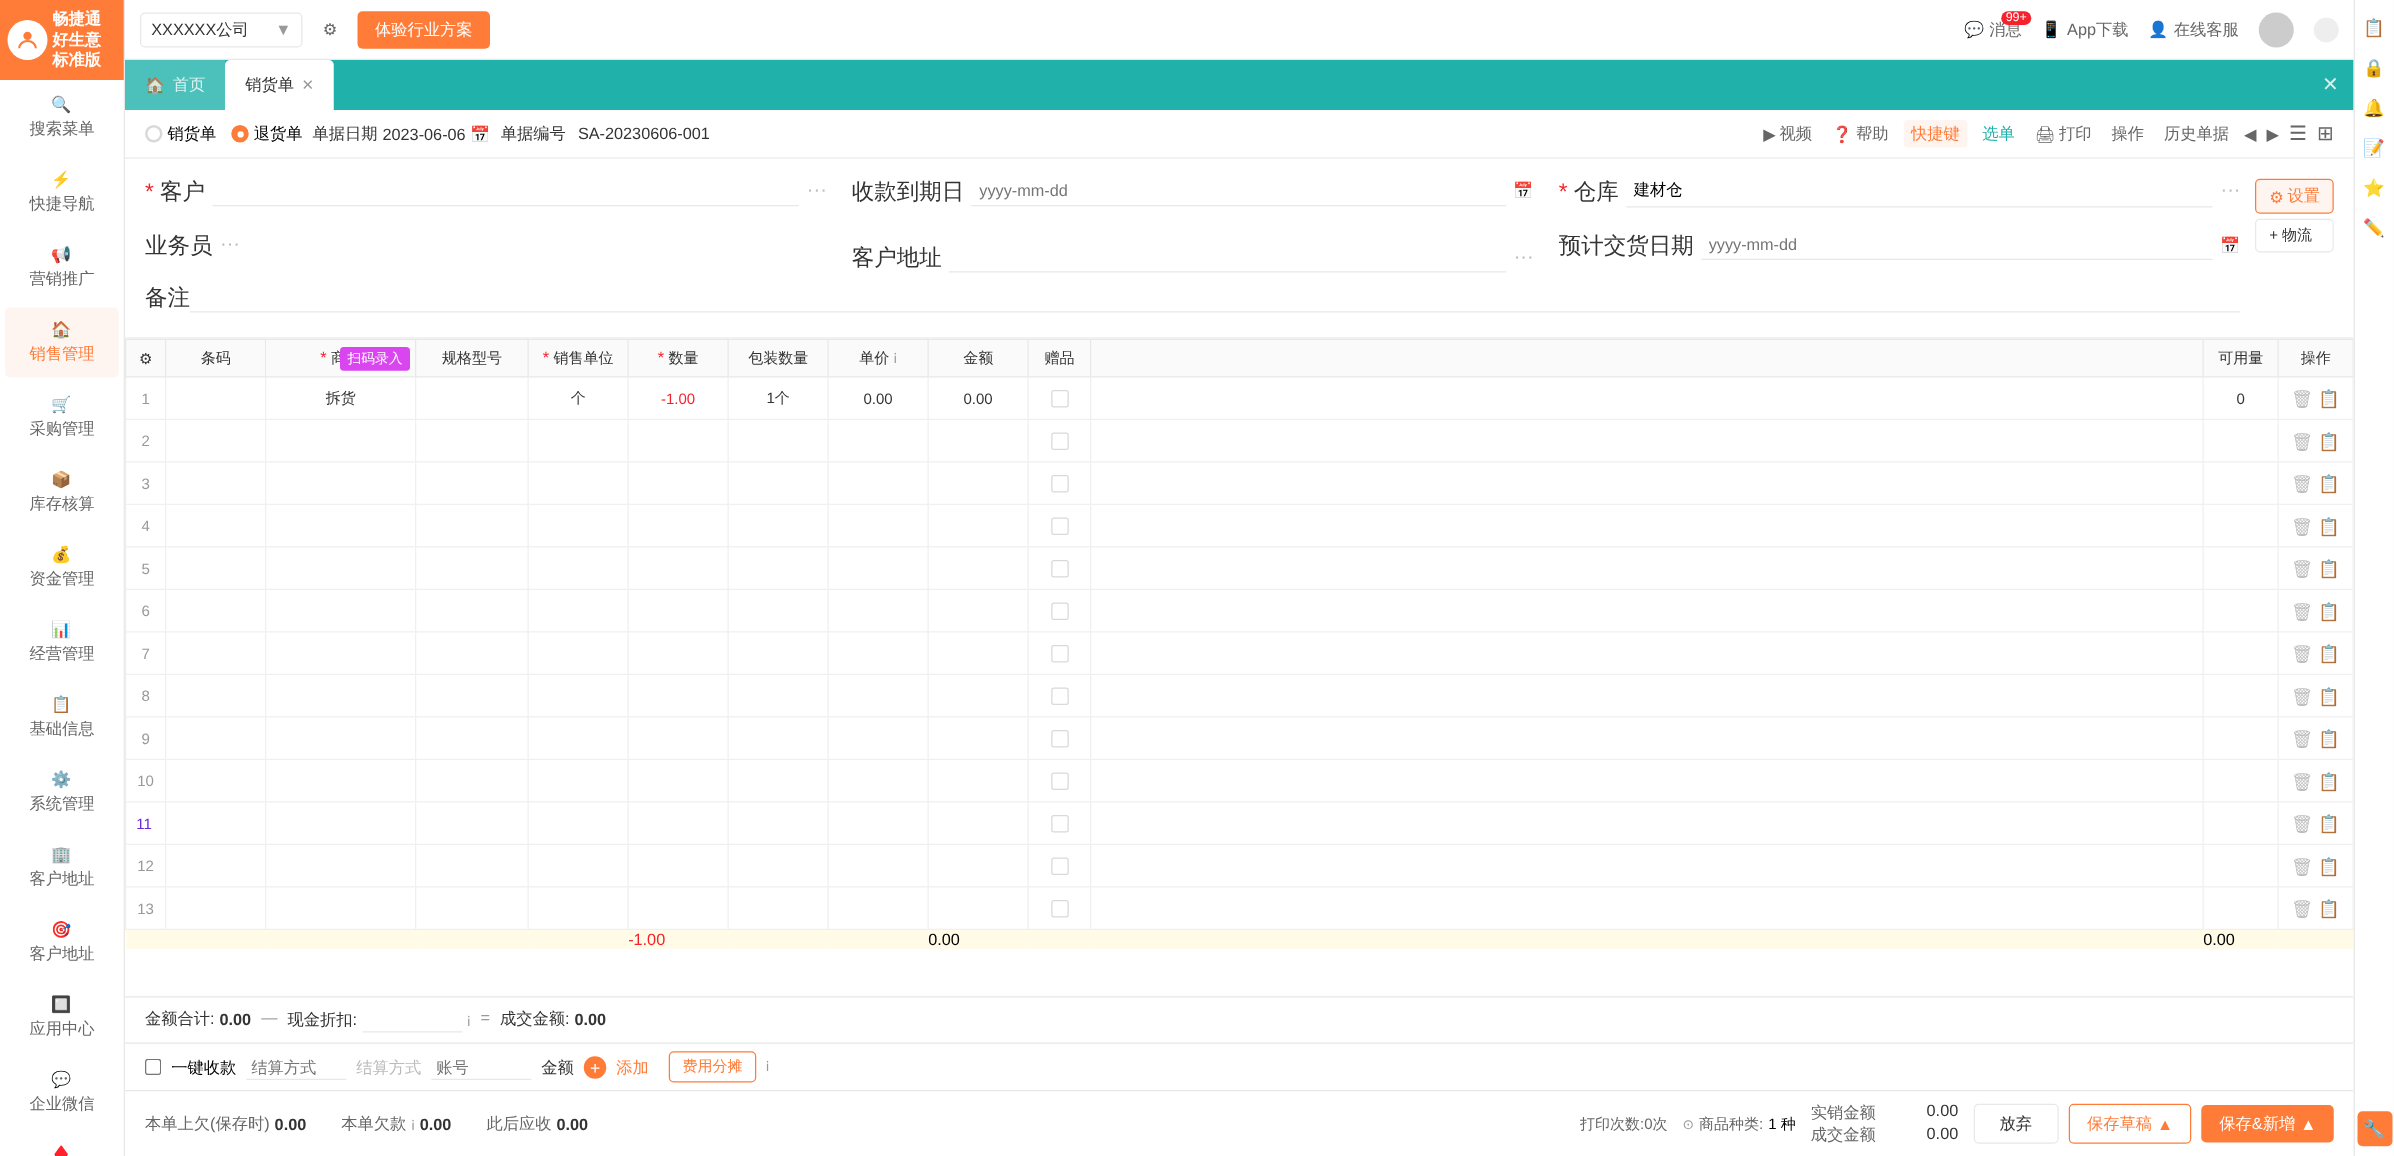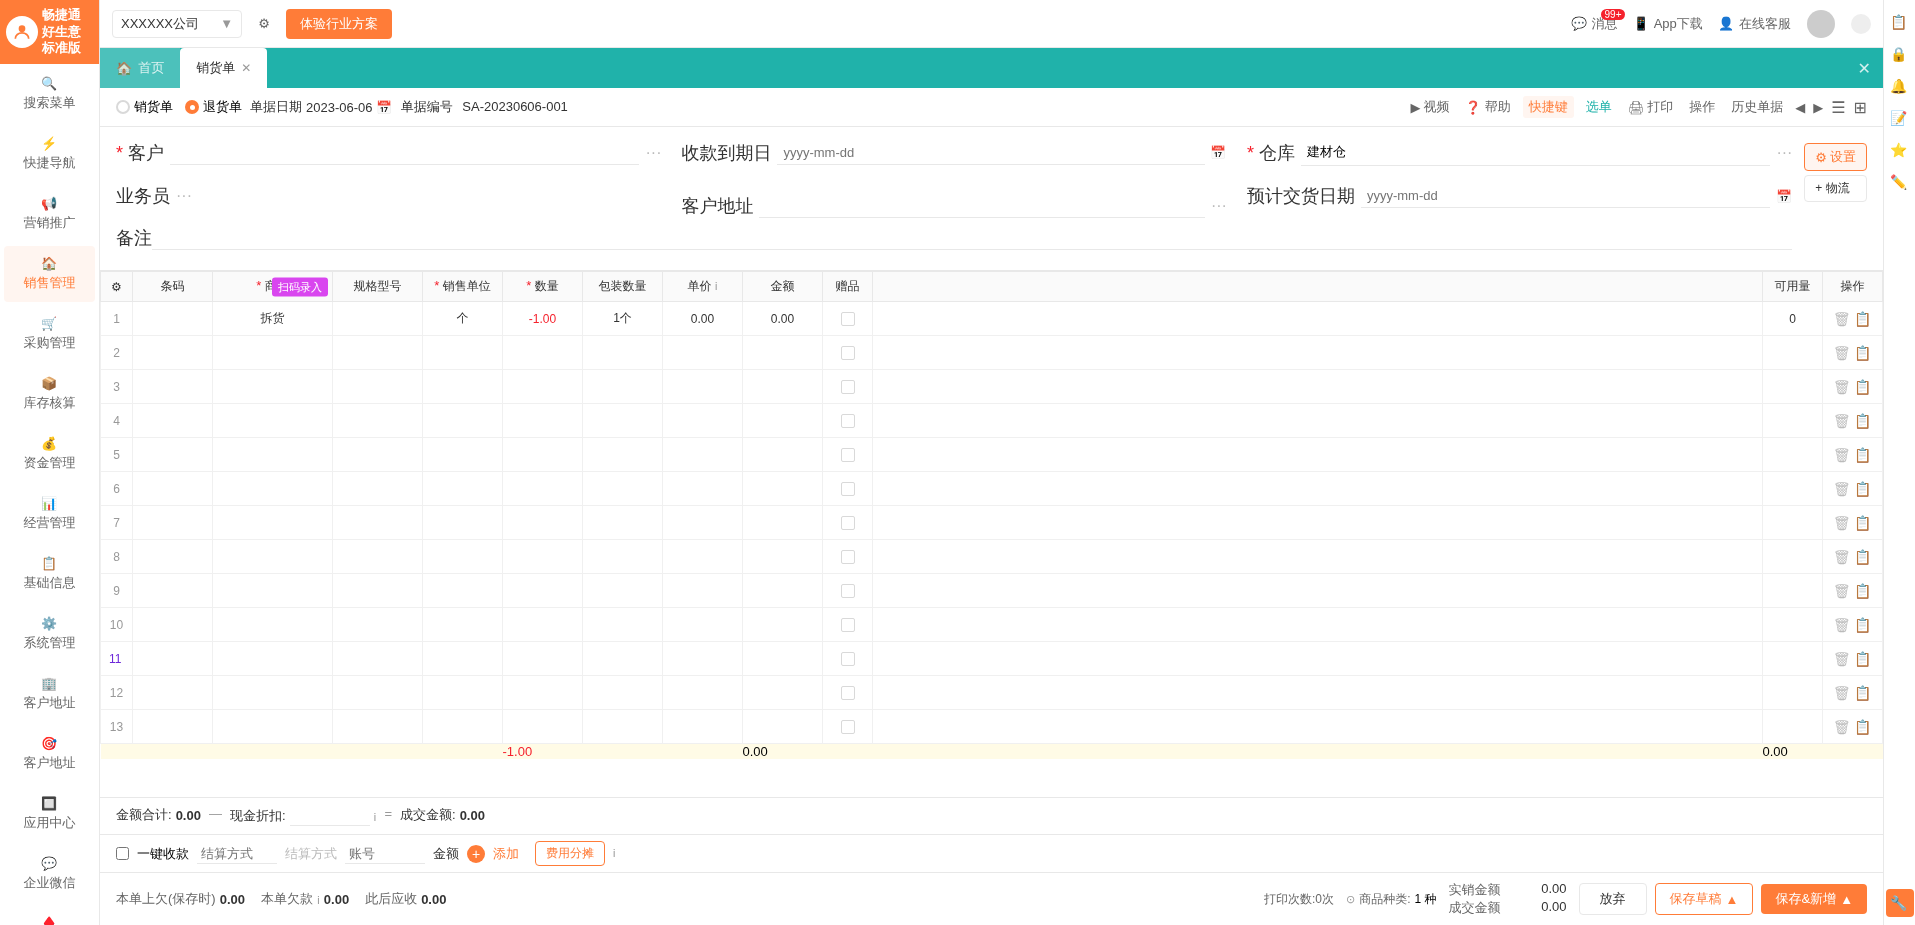--- a/index.html
+++ b/index.html
@@ -82,21 +82,21 @@
     .summary-item { display: flex; align-items: center; gap: 4px; font-size: 12px; color: #333; }
     .summary-dash { color: #999; }
     .summary-equals { color: #999; }
 
     
     .payment-row { background: #fff; padding: 6px 16px; border-top: 1px solid #e8e8e8; display: flex; align-items: center; gap: 8px; flex-shrink: 0; }
     .add-btn-orange { background: #ff7c38; color: #fff; border: none; border-radius: 50%; width: 18px; height: 18px; font-size: 14px; cursor: pointer; display: flex; align-items: center; justify-content: center; }
     .expense-btn { border: 1px solid #ff7c38; color: #ff7c38; background: #fff; border-radius: 4px; padding: 3px 10px; cursor: pointer; font-size: 12px; }
 
     
-    .footer-bar { background: #fff; padding: 8px 16px; border-top: 1px solid #e8e8e8; display: flex; align-items: center; gap: 16px; flex-shrink: 0; }
+    .footer-bar { background: #fff; padding: 8px 16px; border-top: 1px solid #e8e8e8; display: flex; align-items: center; gap: 28px; flex-shrink: 0; }
     .footer-stat { font-size: 12px; color: #333; display: flex; align-items: center; gap: 4px; }
     .footer-stat-label { color: #666; }
     .footer-right { margin-left: auto; display: flex; align-items: center; gap: 12px; }
     .footer-amounts { text-align: right; }
     .amount-row { display: flex; gap: 16px; font-size: 12px; }
     .amount-label { color: #666; }
     .amount-val { color: #333; min-width: 50px; text-align: right; }
     .footer-actions { display: flex; align-items: center; gap: 8px; }
     .btn-discard { border: 1px solid #e8e8e8; background: #fff; color: #333; border-radius: 4px; padding: 6px 20px; cursor: pointer; font-size: 13px; }
     .btn-save-draft { border: 1px solid #ff7c38; background: #fff; color: #ff7c38; border-radius: 4px; padding: 6px 14px; cursor: pointer; font-size: 13px; display: flex; align-items: center; gap: 4px; }

